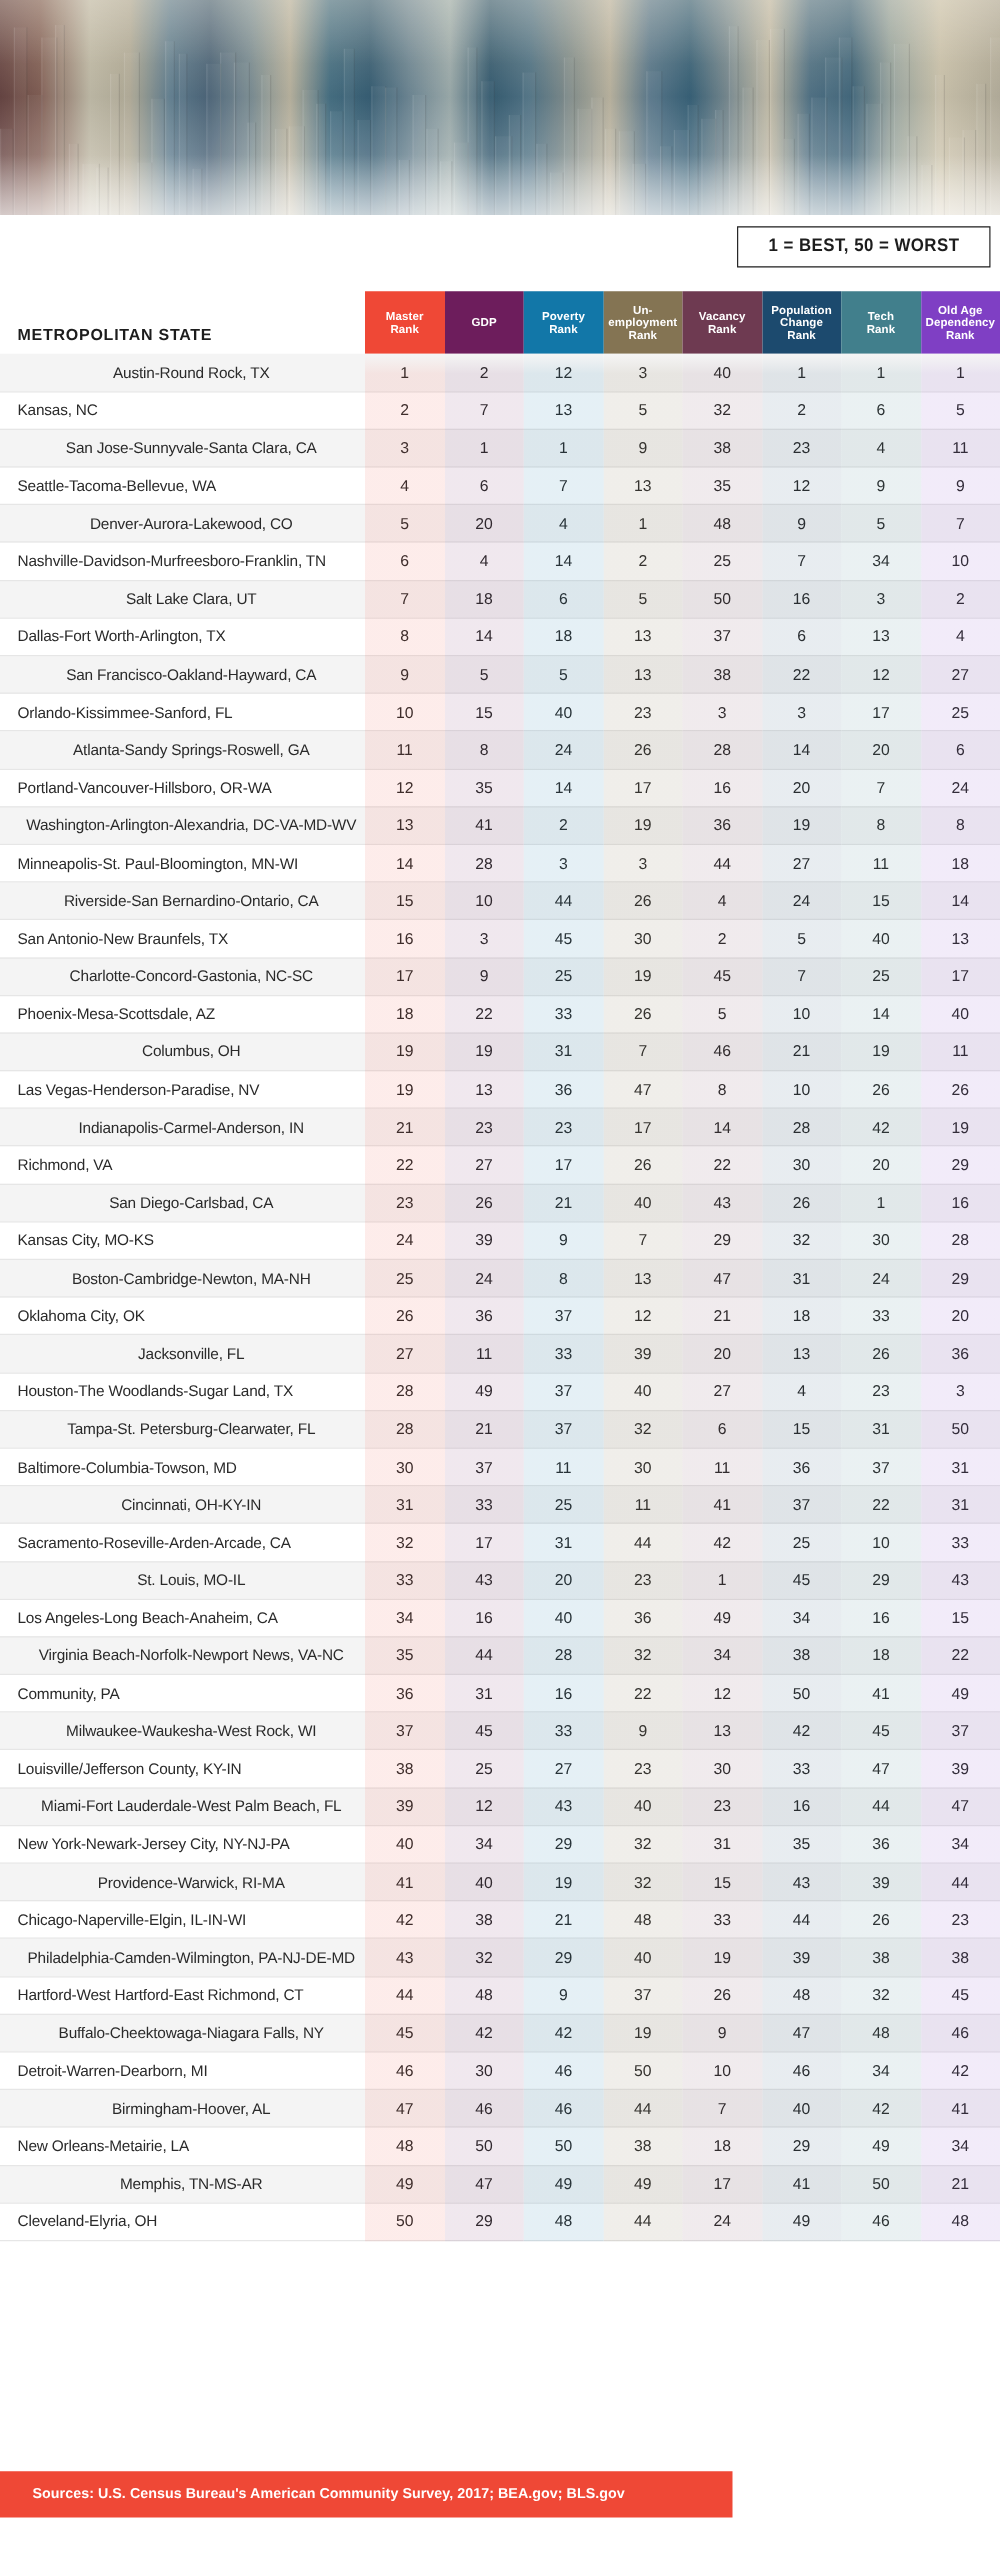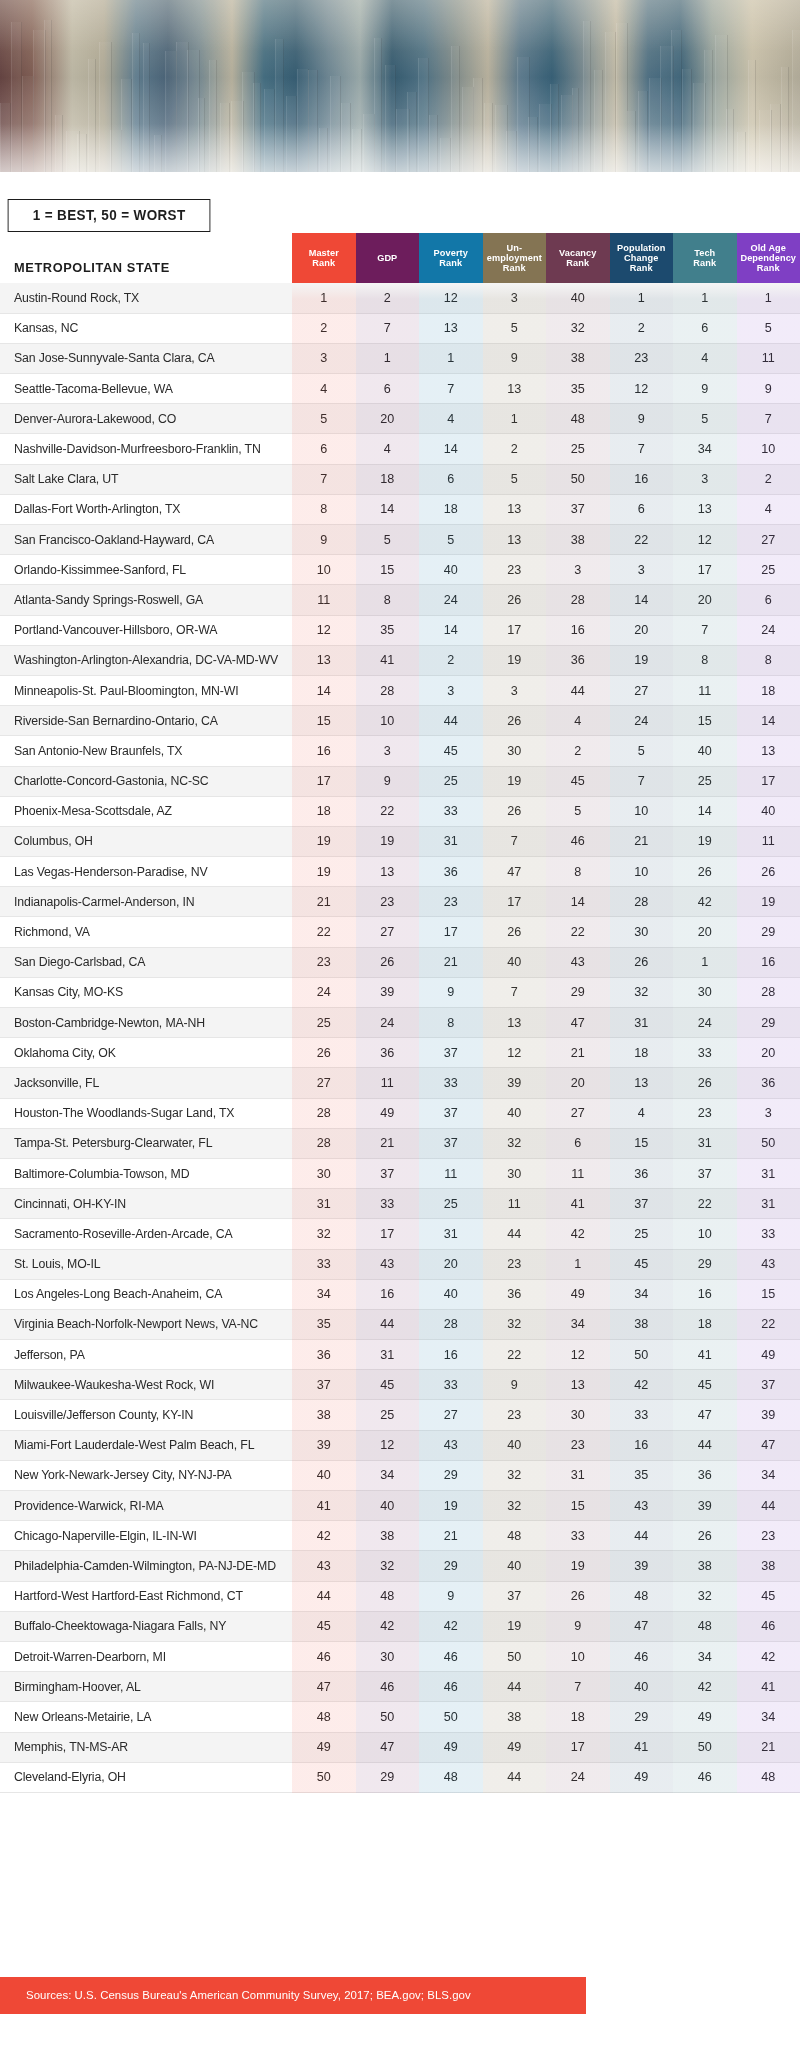--- a/index.html
+++ b/index.html
@@ -71,24 +71,24 @@
     font-size: 57px;
     letter-spacing: 0.5px;
     transform: scaleX(.88);
     line-height: 1.05;
     margin-top: 2px;
   }
 
   
   .legend-wrap {
     position: absolute;
-    top: 199px;
+    top: 181px;
     left: 0; right: 0;
     display: flex;
-    justify-content: flex-start;
+    justify-content: flex-end;
   }
   .legend-box {
     border: 1.5px solid #1d1d1d;
     padding: 7px 26px 8px;
     font-weight: 700;
     font-size: 14.5px;
     letter-spacing: .4px;
     color: #1d1d1d;
     transform: scaleX(.93);
     white-space: nowrap;
@@ -142,21 +142,21 @@
     text-align: left;
     padding-left: 14px;
     white-space: nowrap;
     letter-spacing: -.15px;
   }
   tbody td.val {
     text-align: center;
     font-size: 12.6px;
   }
   tbody tr.alt td { background-color: rgba(244,244,244,.92); }
-  tbody tr.alt td.metro { background-color: #f4f4f4; }
+  tbody tr.alt td.metro { background-color: #f4f4f4; text-align: center; }
 
   
   .band {
     position: absolute;
     top: 0;
     width: 63.5px;
     pointer-events: none;
   }
 
   
@@ -171,21 +171,21 @@
   }
   .src-bar {
     background: #ef4836;
     color: #fff;
     height: 37px;
     width: 586px;
     display: flex;
     align-items: center;
     padding-left: 26px;
     font-size: 11.4px;
-    font-weight: 400;
+    font-weight: 700;
     letter-spacing: .05px;
     white-space: nowrap;
   }
   .logo {
     flex: 1;
     display: flex;
     align-items: center;
     justify-content: center;
     position: relative;
     height: 46px;
@@ -740,21 +740,21 @@
             <td class="val">35</td>
             <td class="val">44</td>
             <td class="val">28</td>
             <td class="val">32</td>
             <td class="val">34</td>
             <td class="val">38</td>
             <td class="val">18</td>
             <td class="val">22</td>
           </tr>
           <tr>
-            <td class="metro">Jefferson, PA</td>
+            <td class="metro">Community, PA</td>
             <td class="val">36</td>
             <td class="val">31</td>
             <td class="val">16</td>
             <td class="val">22</td>
             <td class="val">12</td>
             <td class="val">50</td>
             <td class="val">41</td>
             <td class="val">49</td>
           </tr>
           <tr class="alt">

